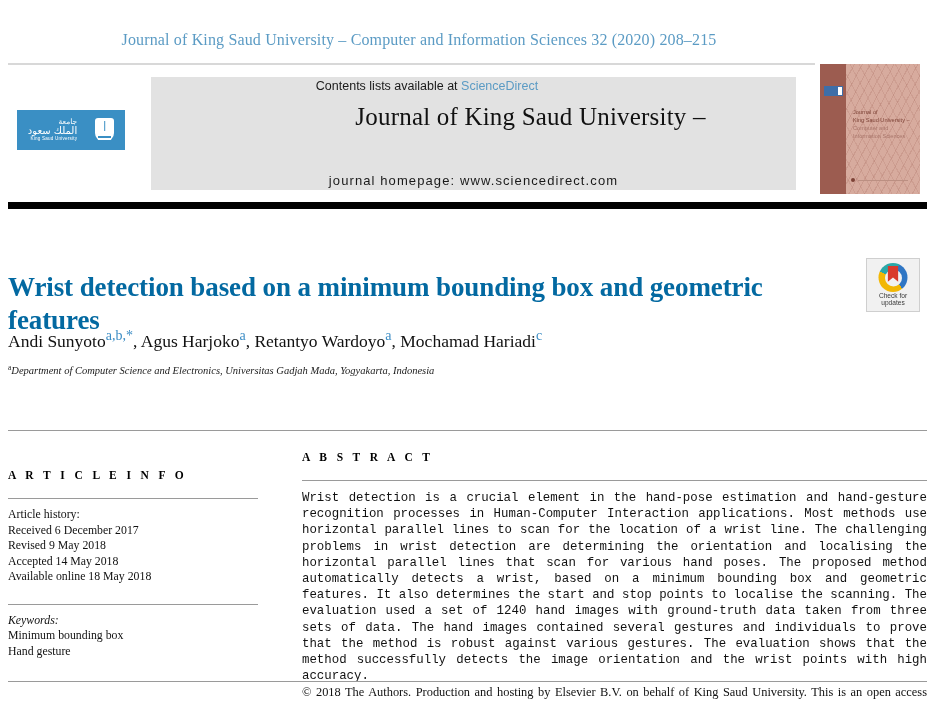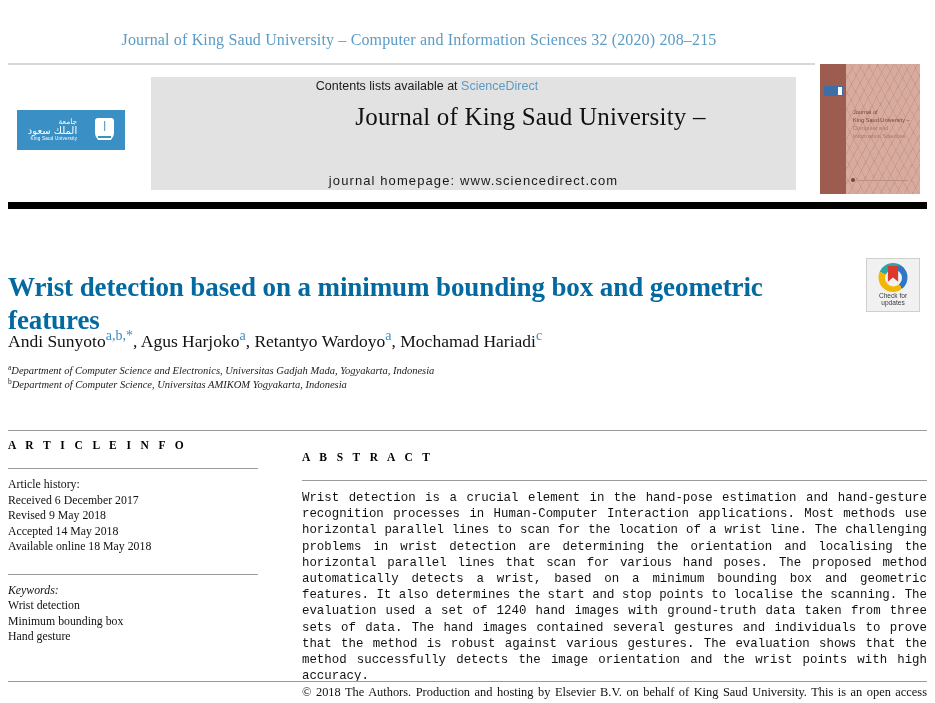--- a/index.html
+++ b/index.html
@@ -324,21 +324,21 @@
     position: absolute;
     top: 681px;
     left: 8px;
     width: 919px;
     height: 1px;
     background: #9a9a9a;
   }
 
   .col-info {
     position: absolute;
-    top: 439px;
+    top: 469px;
     left: 8px;
     width: 250px;
   }
   .col-abstract {
     position: absolute;
     top: 451px;
     left: 302px;
     width: 625px;
   }
 
@@ -453,39 +453,37 @@
     <span>updates</span>
   </div>
 </div>
 
 <div class="authors">
   <span><span>Andi Sunyoto</span><sup><span>a,b,</span><span>*</span></sup><span>, </span></span><span><span>Agus Harjoko</span><sup>a</sup><span>, </span></span><span><span>Retantyo Wardoyo</span><sup>a</sup><span>, </span></span><span><span>Mochamad Hariadi</span><sup>c</sup></span>
 </div>
 
 <div class="affiliations">
   <div><sup>a</sup><span>Department of Computer Science and Electronics, Universitas Gadjah Mada, Yogyakarta, Indonesia</span></div>
-  <div><sup>b</sup><span>Department of Computer Science, Universitas AMIKOM Yogyakarta, Indonesia</span></div>
 </div>
 
 <div class="section-rule-top"></div>
 
 <div class="col-info">
   <div class="sect-head">A R T I C L E    I N F O</div>
   <div class="sub-rule"></div>
   <div class="hist-block">
     <div class="lbl">Article history:</div>
     <div>Received 6 December 2017</div>
     <div>Revised 9 May 2018</div>
     <div>Accepted 14 May 2018</div>
     <div>Available online 18 May 2018</div>
   </div>
   <div class="kw-rule"></div>
   <div class="kw-block">
     <div class="lbl">Keywords:</div>
-    <div>Wrist detection</div>
     <div>Minimum bounding box</div>
     <div>Hand gesture</div>
   </div>
 </div>
 
 <div class="col-abstract">
   <div class="sect-head">A B S T R A C T</div>
   <div class="sub-rule"></div>
   <div class="abs-body">Wrist detection is a crucial element in the hand-pose estimation and hand-gesture recognition processes in Human-Computer Interaction applications. Most methods use horizontal parallel lines to scan for the location of a wrist line. The challenging problems in wrist detection are determining the orientation and localising the horizontal parallel lines that scan for various hand poses. The proposed method automatically detects a wrist, based on a minimum bounding box and geometric features. It also determines the start and stop points to localise the scanning. The evaluation used a set of 1240 hand images with ground-truth data taken from three sets of data. The hand images contained several gestures and individuals to prove that the method is robust against various gestures. The evaluation shows that the method successfully detects the image orientation and the wrist points with high accuracy.</div>
   <div class="abs-copy"><span>© 2018 The Authors. Production and hosting by Elsevier B.V. on behalf of King Saud University. This is an open access article under the CC BY-NC-ND license (</span><span class="cc-link">http://creativecommons.org/licenses/by-nc-nd/4.0/</span><span>).</span></div>

